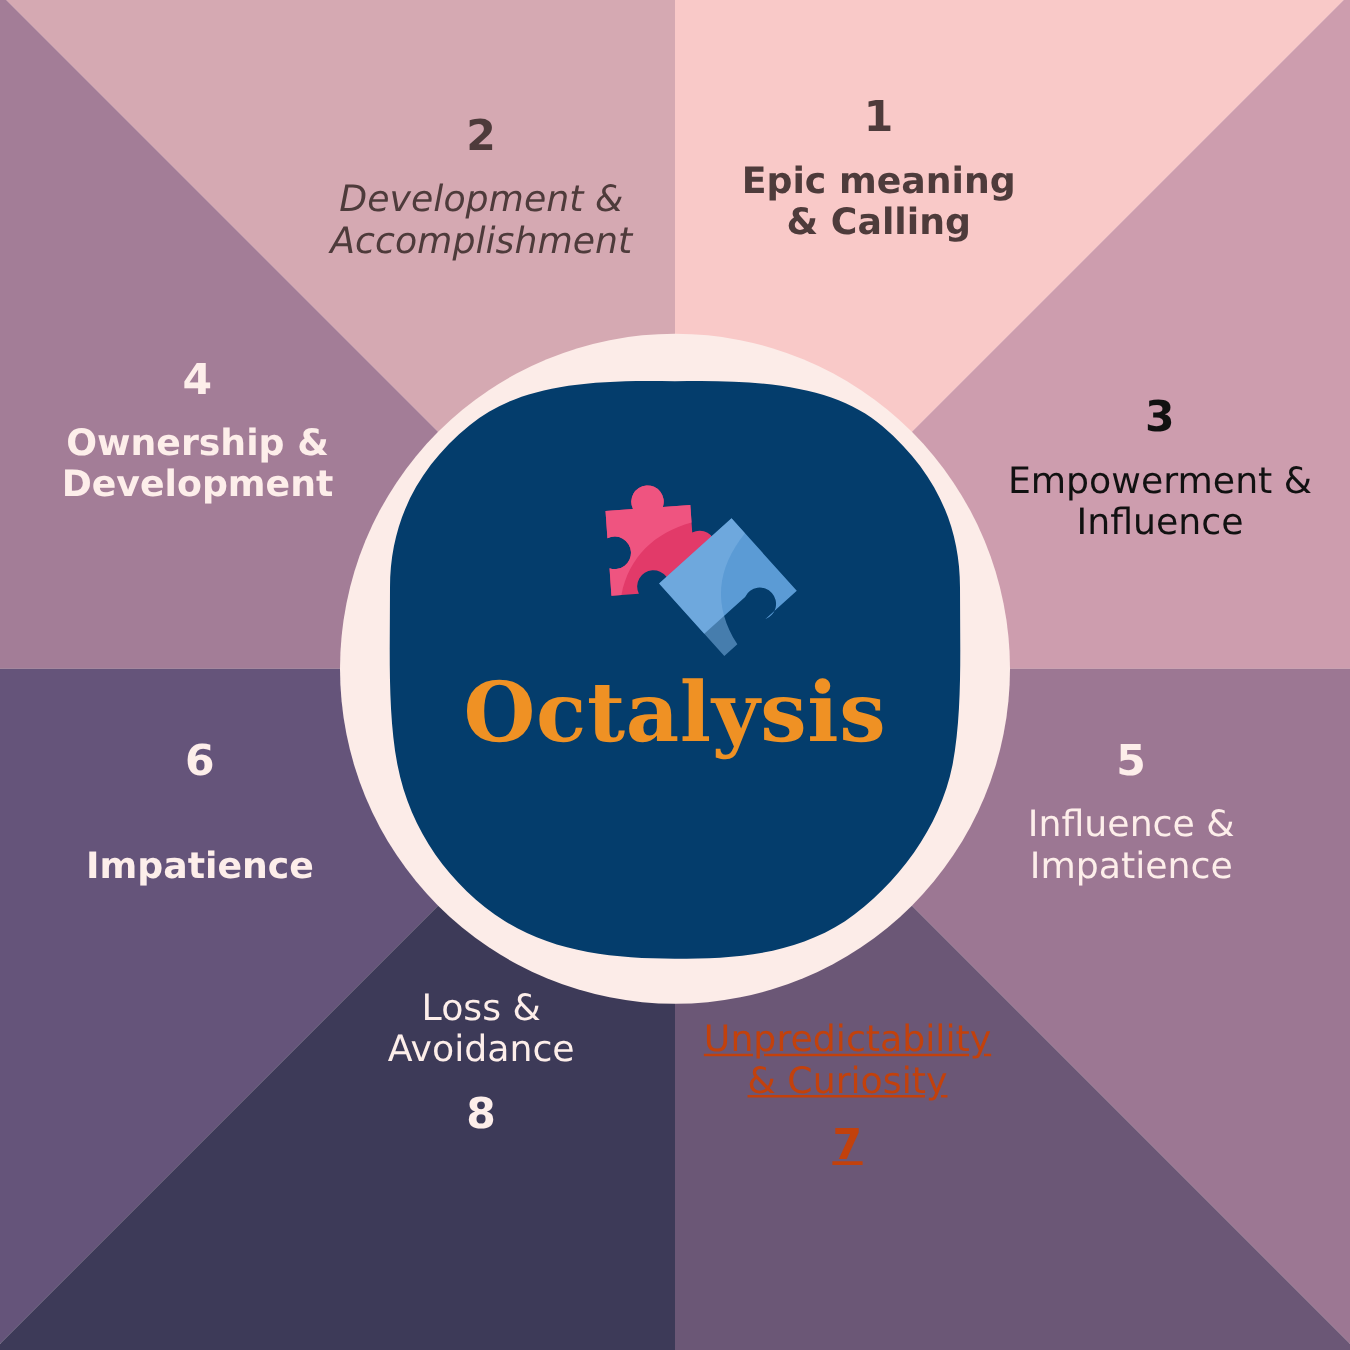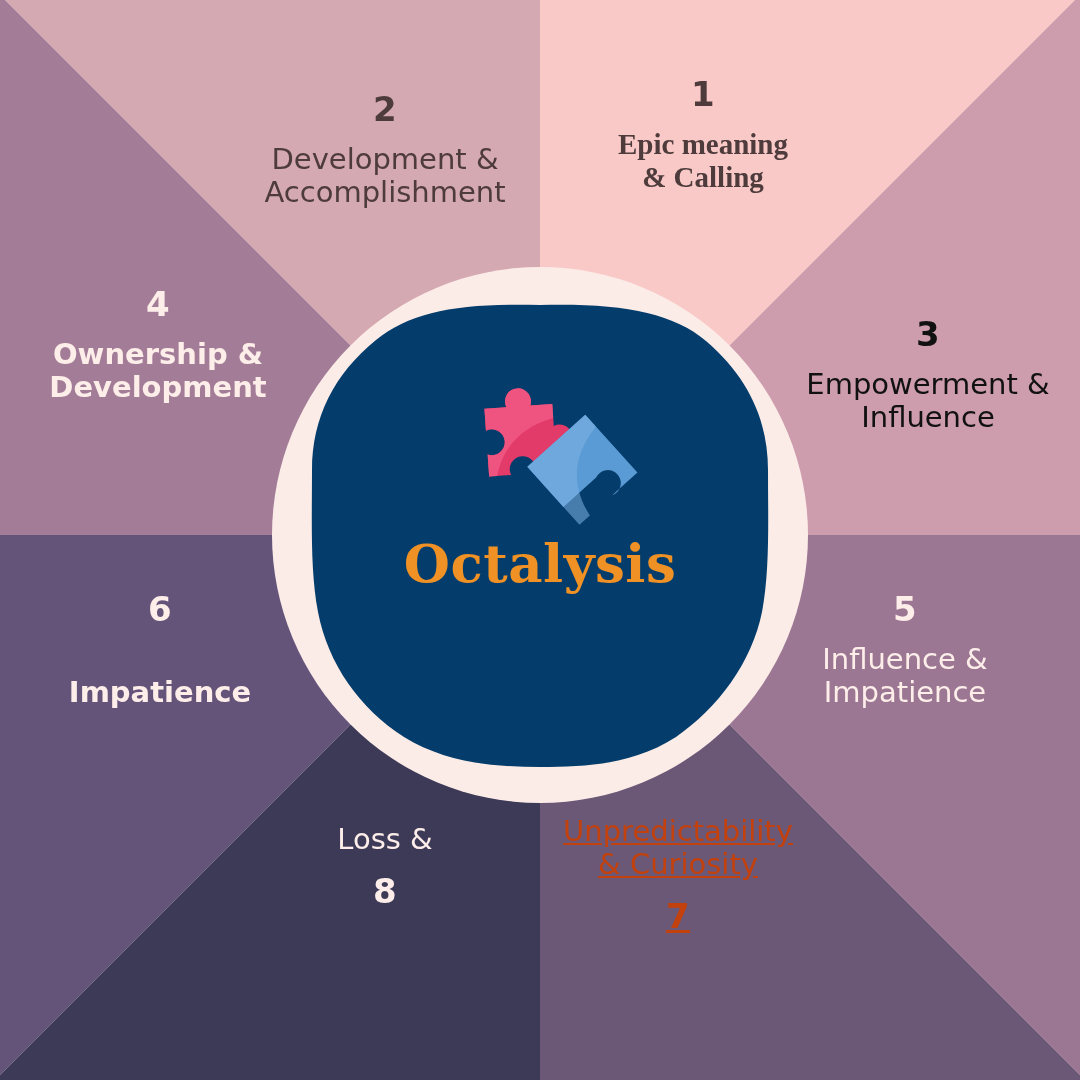--- a/index.html
+++ b/index.html
@@ -25,21 +25,21 @@
     margin-bottom:14px;
   }
   .num.below{margin-bottom:0;margin-top:16px;}
   .txt{font-size:29px;font-weight:400;}
   .txt b{font-weight:700;}
   #center-title{
     position:absolute;left:310px;top:535px;width:460px;
     text-align:center;
     font-family:"DejaVu Serif", serif;
     font-weight:700;
-    font-size:53px;
+    font-size:66px;
     line-height:1.08;
     color:#ef9124;
     letter-spacing:.5px;
   }
   #puzzle{position:absolute;left:452px;top:362px;width:190px;height:170px;}
 </style>
 </head>
 <body>
 
 <div id="stage">
@@ -106,29 +106,29 @@
         M 6 6 L 84 6 L 84 22 C 48 28 26 48 20 84 L 6 84 Z" opacity="0.55"></path>
     </g>
   </svg>
 
   <div id="center-title">
     <div>Octalysis</div>
   </div>
 
   <div class="lab" id="lab1" style="color: rgb(78, 59, 59); left: 453px; top: 75px; width: 500px;">
     <div class="num">1</div>
-    <div class="txt" style="font-weight: 700; font-family: Liberation Serif, serif;">
+    <div class="txt" style="font-weight: 700;">
       <b>Epic meaning</b><br>
       <b>&amp; Calling</b>
     </div>
   </div>
 
   <div class="lab" id="lab2" style="color: rgb(78, 59, 59); left: 135px; top: 90px; width: 500px;">
     <div class="num">2</div>
-    <div class="txt" style="font-weight: 400;">
+    <div class="txt" style="font-weight: 400; font-style: italic;">
       <span>Development &amp;</span><br>
       <span>Accomplishment</span>
     </div>
   </div>
 
   <div class="lab" id="lab3" style="color: rgb(17, 17, 17); left: 678px; top: 315px; width: 500px;">
     <div class="num">3</div>
     <div class="txt" style="font-weight: 400;">
       <span>Empowerment &amp;</span><br>
       <span>Influence</span>
@@ -161,19 +161,20 @@
 
   <div class="lab" id="lab7" style="color: #c2410c; left: 428px; top: 815px; width: 500px; text-decoration: underline;">
     <div class="txt" style="font-weight: 400;">
       <span>Unpredictability</span><br>
       <span>&amp; Curiosity</span>
     </div>
     <div class="num below">7</div>
   </div>
 
   <div class="lab" id="lab8" style="color: rgb(253, 238, 234); left: 135px; top: 790px; width: 500px;">
-    <div class="txt" style="font-weight: 400; margin-top: 33px;">
+    <div class="txt" style="font-weight: 400;">
       <span>Loss &amp;</span><br>
+      <span>Avoidance</span>
     </div>
     <div class="num below">8</div>
   </div>
 
 </div>
 
 </body></html>

